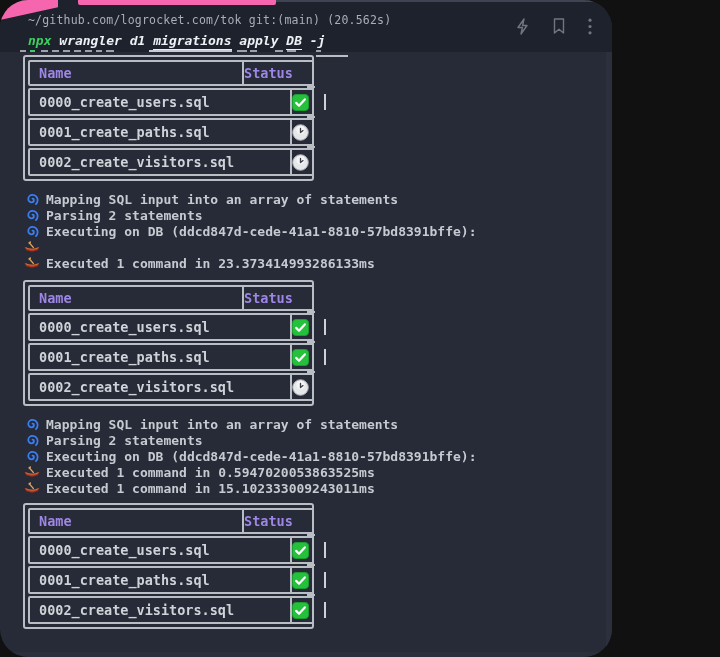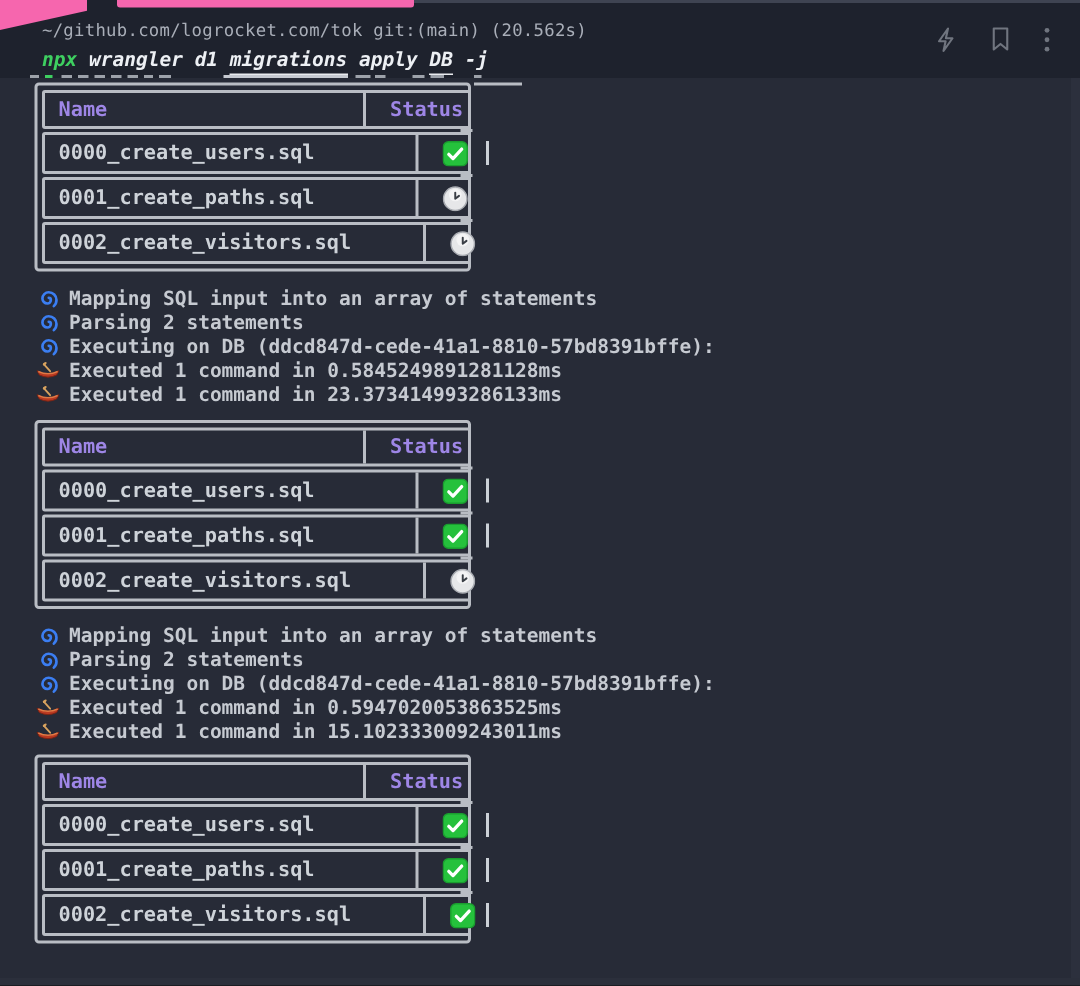--- a/index.html
+++ b/index.html
@@ -10,22 +10,22 @@
     --purple:#9e86e6;
     --cell:#ced3d9;
     --log:#c6cad1;
     --title:#a9aeb8;
     --green:#3ecf60;
     --white:#edf0f4;
     --icon:#70757f;
   }
   html,body{margin:0;padding:0;background:#111;}
   .screen{
-    position:relative;width:720px;height:657px;background:var(--bg);
-    font-family:"DejaVu Sans Mono", monospace;overflow:hidden;
+    position:relative;width:612px;height:657px;background:var(--bg);
+    font-family:"DejaVu Sans Mono", monospace;overflow:hidden;border-radius:28px;
   }
   
   .hdr{position:absolute;top:0;left:0;right:0;height:52px;background:var(--hdr);}
   .hdr-title{position:absolute;left:28px;top:13px;font-size:11.5px;color:var(--title);letter-spacing:.2px;white-space:pre;}
   .hdr-cmd{position:absolute;left:28px;top:33px;font-size:13px;font-weight:700;color:var(--white);white-space:pre;font-style:italic;}
   .tok{color:var(--white);}
   .tok.green{color:var(--green);}
   .tok.underline{border-bottom:1.5px solid #e9ebef;padding-bottom:1px;}
   .hdr-icons{position:absolute;top:17px;right:20px;display:flex;gap:22px;align-items:center;height:18px;}
   .hicon{display:inline-flex;align-items:center;justify-content:center;cursor:pointer;}
@@ -47,21 +47,21 @@
   
   .tbl{margin-left:23px;width:291px;border:2px solid var(--line);border-radius:3px;
     padding:3px 0 3px 3px;box-sizing:border-box;}
   .trow{position:relative;display:flex;border:2px solid var(--line);border-radius:2px;
     box-sizing:border-box;height:28px;margin-right:-2px;background:transparent;}
   .trow + .trow{margin-top:2px;gap:48px;}
   .trow.hdr-row{height:26px;}
   .trow:not(:last-child)::after{content:"";position:absolute;right:-3px;bottom:-4px;width:8px;height:2px;background:var(--line);}
   .cell{display:flex;align-items:center;font-size:13.5px;font-weight:700;color:var(--cell);white-space:pre;}
   .cell.name{width:212px;padding-left:9px;box-sizing:border-box;}
-  .cell.status{flex:1;border-left:2px solid var(--line);padding-left:16px;}
+  .cell.status{flex:1;border-left:2px solid var(--line);padding-left:0;}
   .hdr-row .cell{color:var(--purple);}
   .icon{display:inline-flex;width:17px;height:17px;}
   .cursorbar{position:absolute;right:-14px;top:50%;transform:translateY(-50%);width:2.5px;height:16px;background:#ccd1d7;}
   
   .logblock{margin-left:24px;}
   .logline{display:flex;align-items:center;height:16px;}
   .licon{display:inline-flex;width:16px;height:16px;margin-right:6px;align-items:center;justify-content:center;}
   .ltext{font-size:13px;font-weight:700;color:var(--log);white-space:pre;}
   
   .scroll-track{position:absolute;top:52px;right:0;bottom:0;width:6px;background:#2c303d;}
@@ -201,21 +201,20 @@
           <div class="logline">
 
     <span class="licon canoe">
       <svg width="17" height="14" viewBox="0 0 17 14">
         <ellipse cx="6.2" cy="2.2" rx="1.6" ry="0.9" transform="rotate(-40 6.2 2.2)" fill="#d8a35f"></ellipse>
         <path d="M5.5 2.5 L10 7.5" stroke="#d8a35f" stroke-width="1.3" stroke-linecap="round"></path>
         <path d="M0.8 7.2 Q8.5 11.6 16.2 7.2 L14.6 10.2 Q8.5 13.2 2.4 10.2 Z" fill="#bb3a22" stroke="#7e2413" stroke-width="0.7"></path>
         <path d="M1.6 7.7 Q8.5 11 15.4 7.7" fill="none" stroke="#e07a46" stroke-width="1"></path>
       </svg>
     </span>
-    <span class="ltext">Executed 1 command in 0.5845249891281128ms</span>
   </div>
           <div class="logline">
 
     <span class="licon canoe">
       <svg width="17" height="14" viewBox="0 0 17 14">
         <ellipse cx="6.2" cy="2.2" rx="1.6" ry="0.9" transform="rotate(-40 6.2 2.2)" fill="#d8a35f"></ellipse>
         <path d="M5.5 2.5 L10 7.5" stroke="#d8a35f" stroke-width="1.3" stroke-linecap="round"></path>
         <path d="M0.8 7.2 Q8.5 11.6 16.2 7.2 L14.6 10.2 Q8.5 13.2 2.4 10.2 Z" fill="#bb3a22" stroke="#7e2413" stroke-width="0.7"></path>
         <path d="M1.6 7.7 Q8.5 11 15.4 7.7" fill="none" stroke="#e07a46" stroke-width="1"></path>
       </svg>

